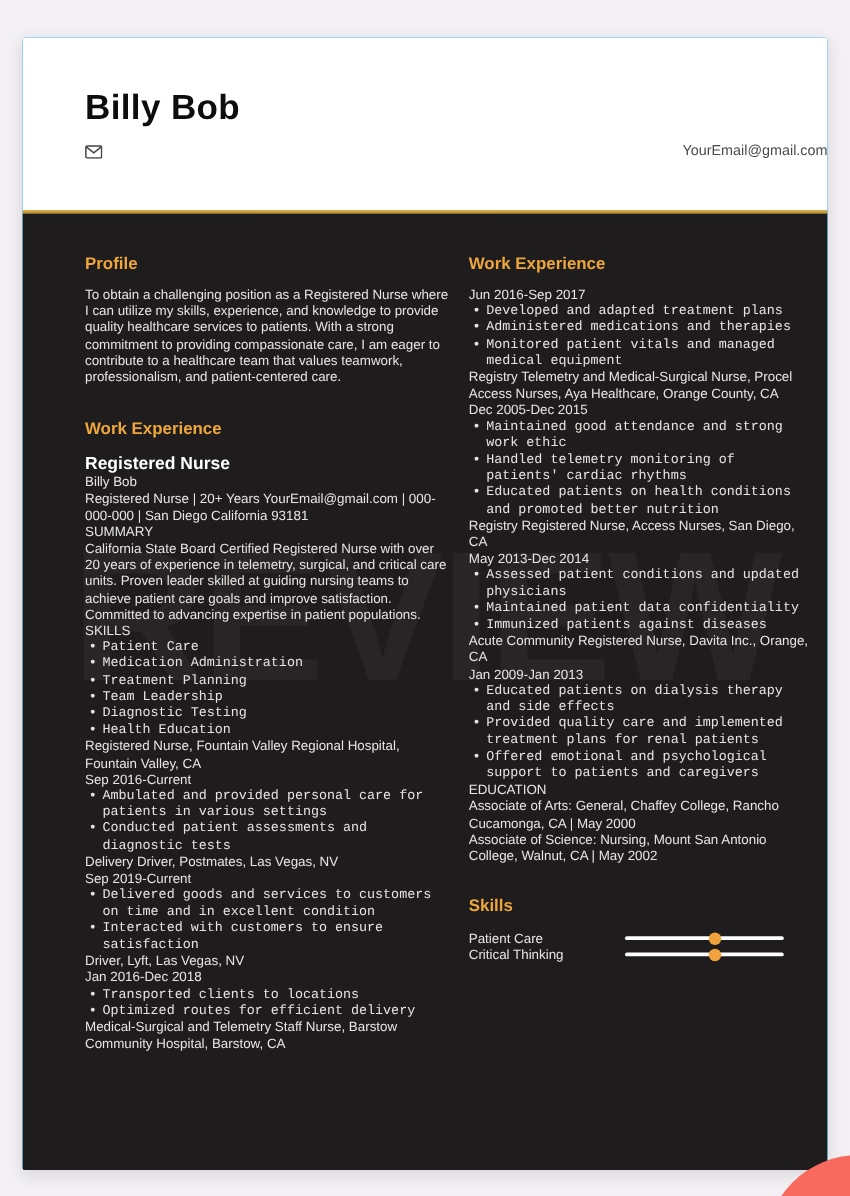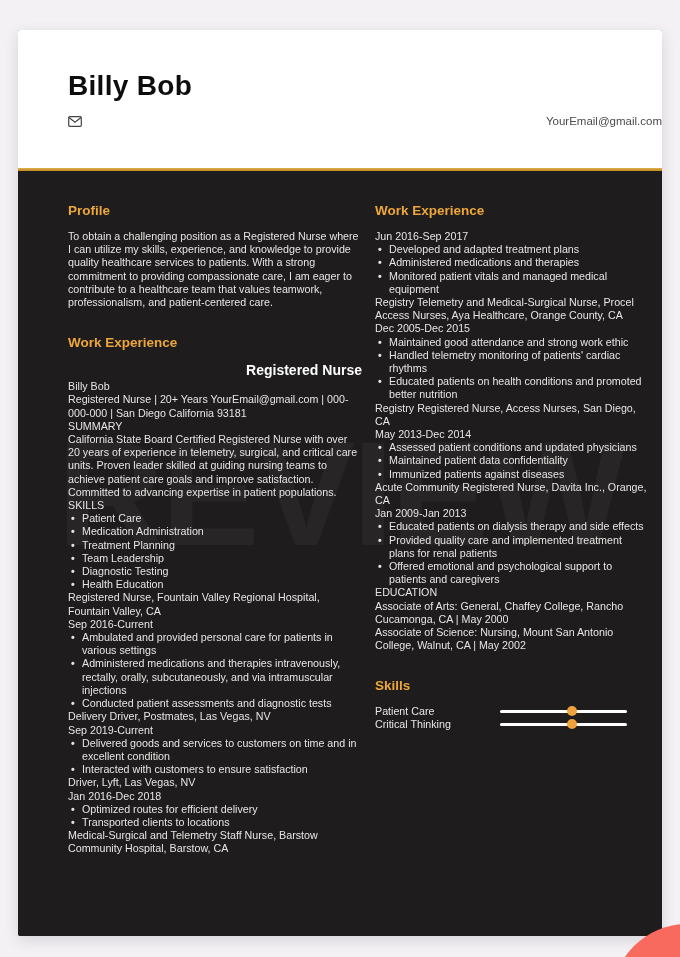--- a/index.html
+++ b/index.html
@@ -37,23 +37,23 @@
     color:rgba(255,255,255,0.045); pointer-events:none; user-select:none;
   }
   .col { position:relative; z-index:1; }
   .col-left  { width:294px; flex:none; }
   .col-right { width:275px; flex:none; }
   .sec-heading {
     margin:0 0 12px 0; font-size:13.5px; font-weight:700; color:#eda63c;
   }
   .gap-top { margin-top:26px; }
   .body-text { font-size:10.7px; line-height:13.2px; }
-  .job-title { margin:1px 0 1px 0; font-size:14px; line-height:17px; font-weight:700; color:#ffffff;text-align:right; }
+  .job-title { margin:1px 0 1px 0; font-size:14px; line-height:17px; font-weight:700; color:#ffffff; }
   ul.bullets { list-style:none; margin:0; padding:0; }
-  .bullet { display:flex; font-size:10.7px; line-height:13.2px; }
+  .bullet { display:flex; font-size:10.7px; line-height:13.2px;font-family:Liberation Mono, monospace; }
   .bullet::before { content:"\2022"; flex:none; width:11px; padding-left:3px; font-weight:700; }
   .skills-sec { margin-top:25px; }
   .skill-row { display:flex; align-items:center; height:13.2px; font-size:10.7px; }
   .skill-label { flex:none; }
   .slider { position:relative; width:127px; height:13px; margin-left:auto; margin-right:23px; flex:none; }
   .slider-track { position:absolute; left:0; right:0; top:5px; height:3px; background:#ffffff; border-radius:2px; }
   .slider-thumb { position:absolute; top:1.5px; width:10px; height:10px; border-radius:50%; background:#f0a23c; }
   .fab {
     position:absolute; left:612px; top:924px; width:150px; height:150px;
     border-radius:50%; background:#f8695e; z-index:6; border:none; cursor:pointer;
@@ -110,21 +110,20 @@
           </ul>
         <div>
 
             <div class="job">
               <div class="body-text">Registered Nurse, Fountain Valley Regional Hospital, Fountain Valley, CA</div>
               <div class="body-text">Sep 2016-Current</div>
               <ul class="bullets">
 
                   <li class="bullet">Ambulated and provided personal care for patients in various settings</li>
 
-                  <li class="bullet">Administered medications and therapies intravenously, rectally, orally, subcutaneously, and via intramuscular injections</li>
 
                   <li class="bullet">Conducted patient assessments and diagnostic tests</li>
                 </ul>
             </div>
 
             <div class="job">
               <div class="body-text">Delivery Driver, Postmates, Las Vegas, NV</div>
               <div class="body-text">Sep 2019-Current</div>
               <ul class="bullets">
 
@@ -132,23 +131,23 @@
 
                   <li class="bullet">Interacted with customers to ensure satisfaction</li>
                 </ul>
             </div>
 
             <div class="job">
               <div class="body-text">Driver, Lyft, Las Vegas, NV</div>
               <div class="body-text">Jan 2016-Dec 2018</div>
               <ul class="bullets">
 
+                  <li class="bullet">Transported clients to locations</li>
+
                   <li class="bullet">Optimized routes for efficient delivery</li>
-
-                  <li class="bullet">Transported clients to locations</li>
                 </ul>
             </div>
 
             <div class="job">
               <div class="body-text">Medical-Surgical and Telemetry Staff Nurse, Barstow Community Hospital, Barstow, CA</div>
 
               <ul class="bullets">
                 
               </ul>
             </div>

